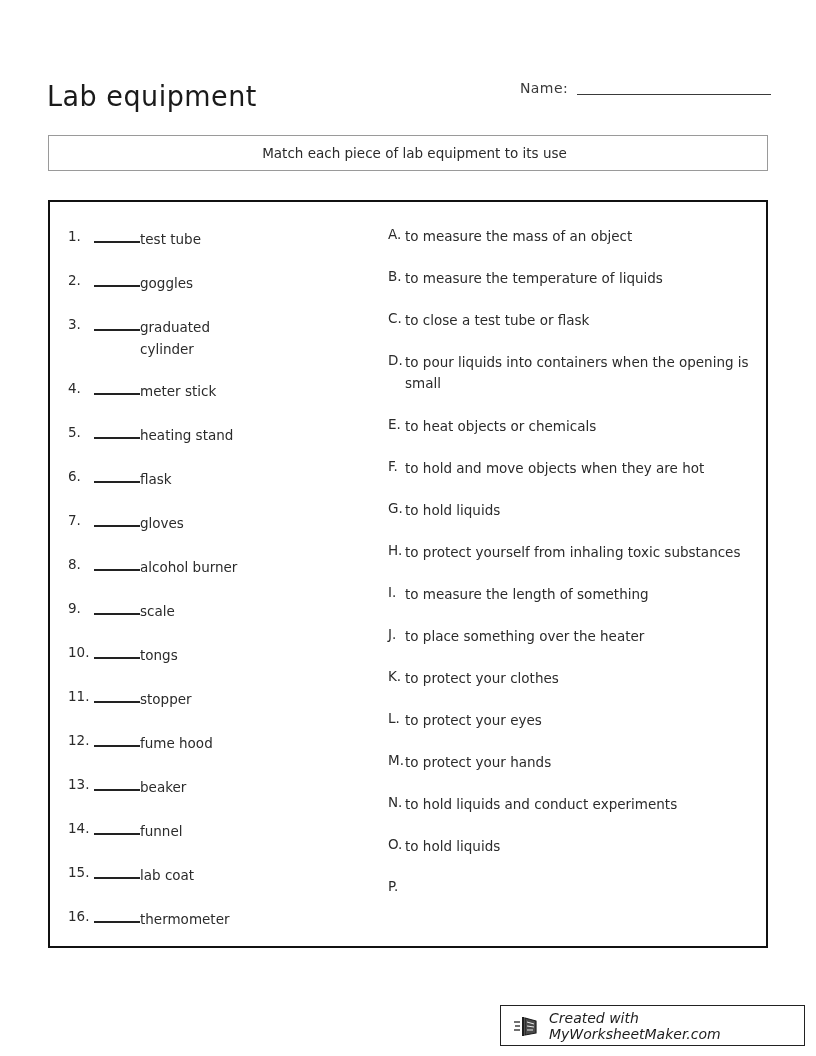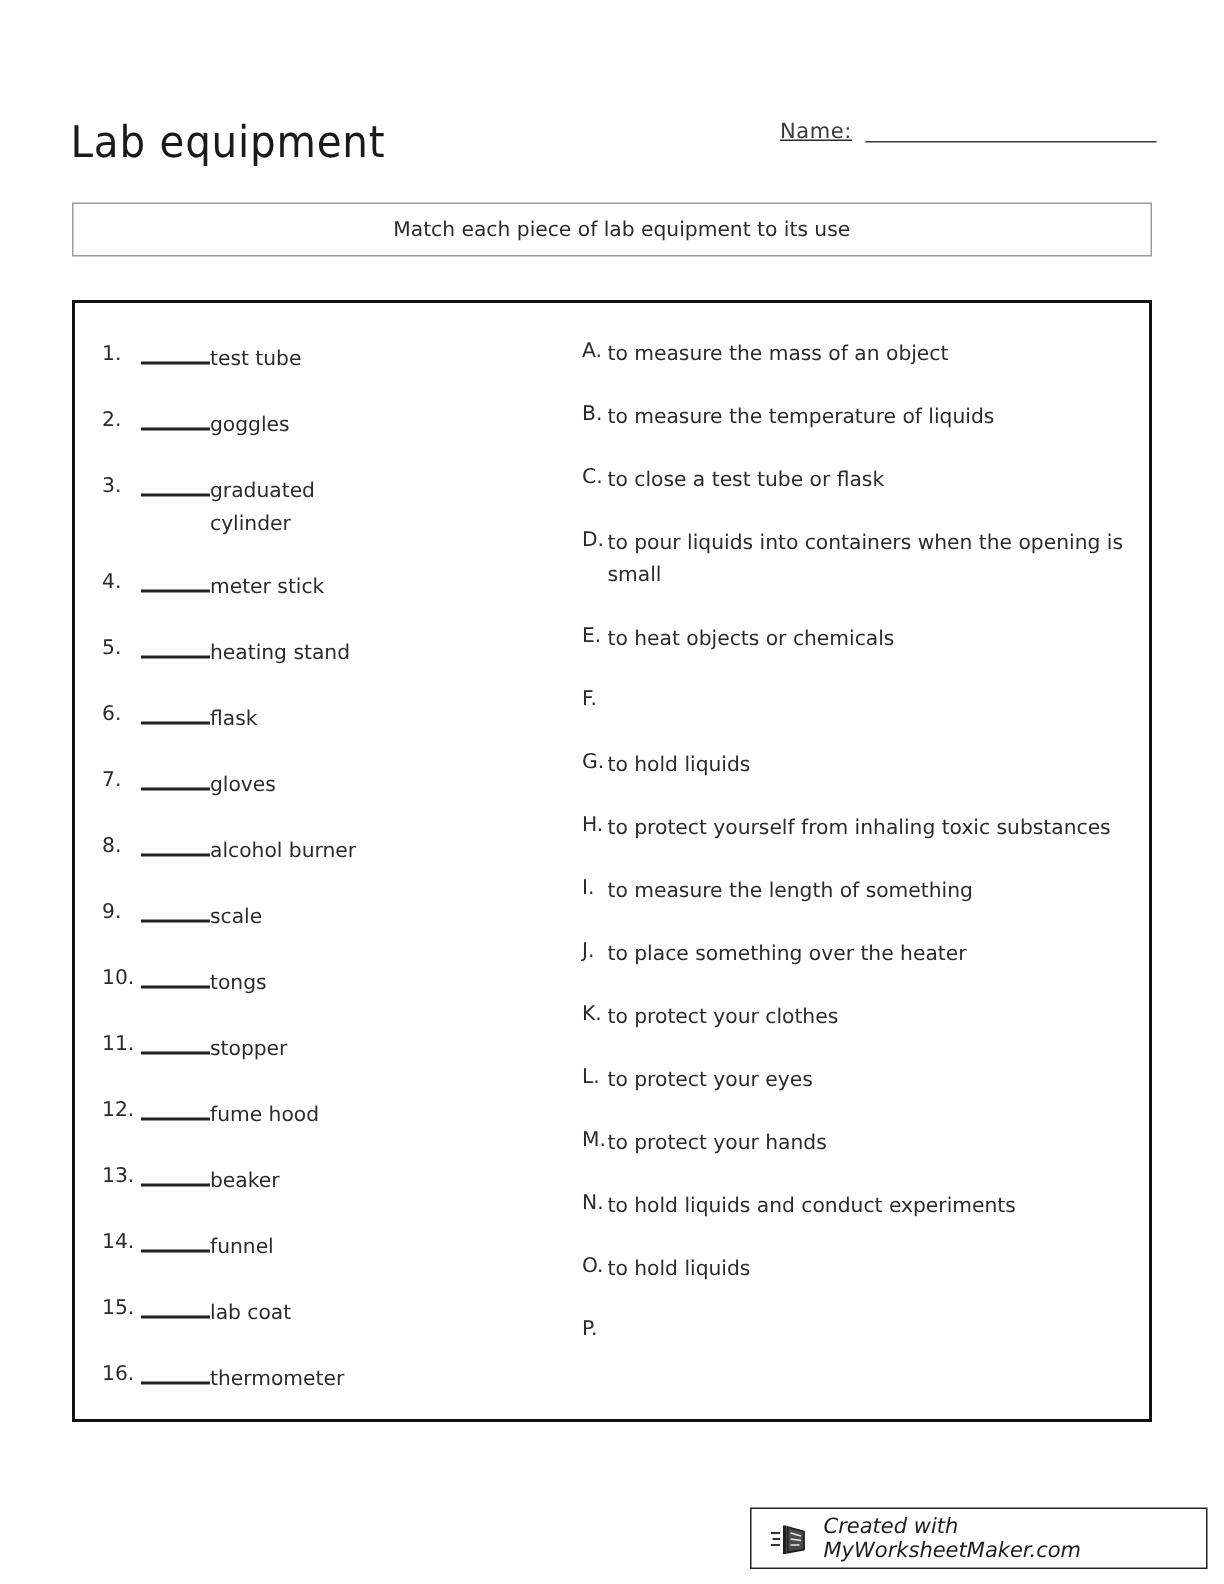--- a/index.html
+++ b/index.html
@@ -36,21 +36,20 @@
     color: #1a1a1a;
     transform: scaleY(1.08);
     transform-origin: left top;
   }
   #name-group {
     position: absolute;
     left: 520px;
     top: 49px;
     display: flex;
     align-items: flex-end;
-    text-decoration: underline;
   }
   #name-label {
     font-family: "DejaVu Sans", sans-serif;
     font-size: 14px;
     color: #3a3a3a;
     letter-spacing: 0.4px;
     padding-bottom: 2px;
   }
   #name-line {
     width: 194px;
@@ -295,20 +294,21 @@
     <div class="def-row tall">
       <span class="def-letter">D.</span>
       <span class="def-text">to pour liquids into containers when the opening is small</span>
     </div>
     <div class="def-row">
       <span class="def-letter">E.</span>
       <span class="def-text">to heat objects or chemicals</span>
     </div>
     <div class="def-row">
       <span class="def-letter">F.</span>
+      <span class="def-text">to hold and move objects when they are hot</span>
     </div>
     <div class="def-row">
       <span class="def-letter">G.</span>
       <span class="def-text">to hold liquids</span>
     </div>
     <div class="def-row">
       <span class="def-letter">H.</span>
       <span class="def-text">to protect yourself from inhaling toxic substances</span>
     </div>
     <div class="def-row">

